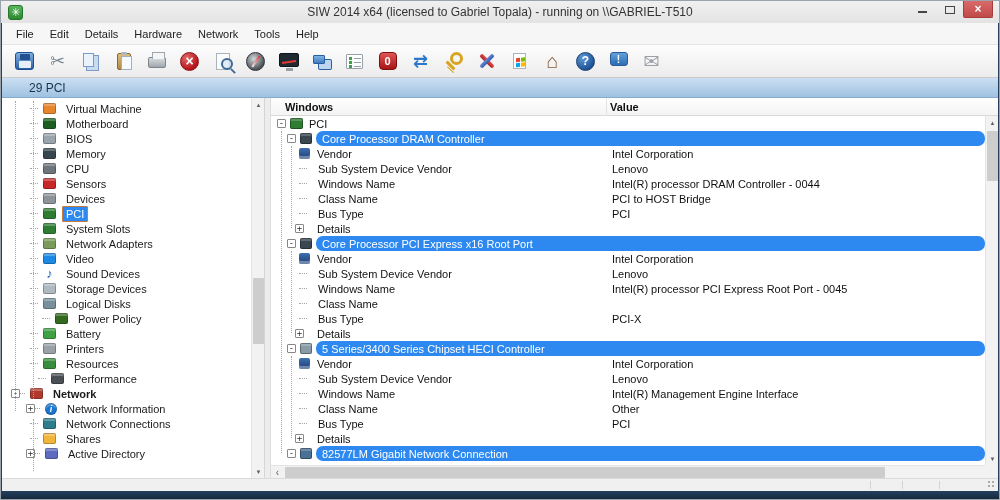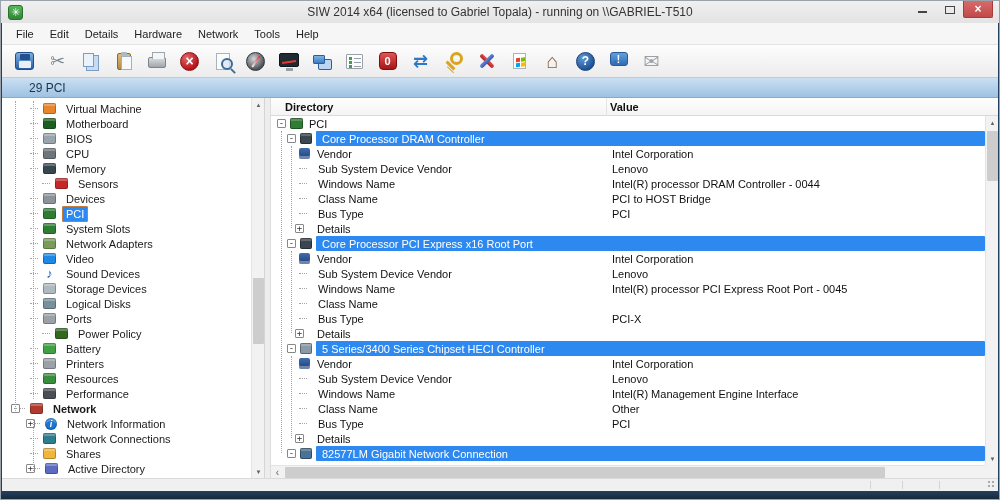--- a/index.html
+++ b/index.html
@@ -109,21 +109,21 @@
     border-bottom:1px solid #D9D9D9;font-size:11px;font-weight:bold;color:#111;display:flex;align-items:center}
   .col-prop{width:336px;padding-left:14px;border-right:1px solid #E4E4E4;height:18px;display:flex;align-items:center}
   .col-val{flex:1;padding-left:3px}
   .rows{position:absolute;top:18px;left:0;right:13px;bottom:13px;overflow:hidden}
   .crow{height:15px;display:flex;align-items:center;font-size:11px;color:#111;white-space:nowrap;position:relative}
   .crow .prop-cell{width:338px;flex:none;display:flex;align-items:center}
   .crow .val-cell{flex:1;padding-left:3px}
   .crow .dash{width:8px;border-top:1px dotted #A5A5A5}
   .cicon{width:12px;height:11px;border-radius:2px;flex:none;
     box-shadow:inset 0 0 0 1px rgba(0,0,0,.35), inset 0 3px 0 rgba(255,255,255,.2)}
-  .devbar{flex:1;height:15px;background:#2D89EF;color:#fff;display:flex;align-items:center;padding-left:6px;border-radius:1px}
+  .devbar{flex:1;height:15px;background:#2D89EF;color:#fff;display:flex;align-items:center;padding-left:6px;border-radius:7px}
   .vicon{width:11px;height:11px;border-radius:2px;background:linear-gradient(#3E6FAE,#1F3F77);
     box-shadow:inset 0 -3px 0 rgba(255,255,255,.35);flex:none}
   
   .statusbar{position:absolute;left:1px;right:1px;bottom:8px;height:13px;background:#F0F0F0;border-top:1px solid #DADADA}
   .statusbar .sep{position:absolute;top:2px;bottom:2px;width:1px;background:#D3D3D3}
   .grip{position:absolute;right:2px;bottom:2px;width:9px;height:9px;
     background:radial-gradient(circle at 2px 2px,#AAA 1px,transparent 1.2px);background-size:4px 4px}
   .frame-b{position:absolute;left:0;right:0;bottom:0;height:8px;background:linear-gradient(#24405E,#16293D)}
   .frame-l,.frame-r{position:absolute;top:22px;bottom:0;width:1px;background:#24405E}
   .frame-l{left:0}.frame-r{right:0}
@@ -256,30 +256,30 @@
             <span class="sicon" style="background: rgb(27, 94, 32);"></span>
             <span class="slabel">Motherboard</span>
           </div>
           <div class="srow" style="padding-left: 28px;">
             <span class="dash"></span>
             <span class="sicon" style="background: rgb(154, 164, 172);"></span>
             <span class="slabel">BIOS</span>
           </div>
           <div class="srow" style="padding-left: 28px;">
             <span class="dash"></span>
+            <span class="sicon" style="background: rgb(55, 71, 79);"></span>
+            <span class="slabel">Memory</span>
+          </div>
+          <div class="srow" style="padding-left: 28px;">
+            <span class="dash"></span>
             <span class="sicon" style="background: rgb(110, 117, 123);"></span>
             <span class="slabel">CPU</span>
           </div>
           <div class="srow" style="padding-left: 28px;">
             <span class="dash"></span>
-            <span class="sicon" style="background: rgb(55, 71, 79);"></span>
-            <span class="slabel">Memory</span>
-          </div>
-          <div class="srow" style="padding-left: 40px;">
-            <span class="dash"></span>
             <span class="sicon" style="background: rgb(198, 40, 40);"></span>
             <span class="slabel">Sensors</span>
           </div>
           <div class="srow" style="padding-left: 28px;">
             <span class="dash"></span>
             <span class="sicon" style="background: rgb(141, 148, 153);"></span>
             <span class="slabel">Devices</span>
           </div>
           <div class="srow" style="padding-left: 28px;">
             <span class="dash"></span>
@@ -309,46 +309,41 @@
           <div class="srow" style="padding-left: 28px;">
             <span class="dash"></span>
             <span class="sicon" style="background: rgb(174, 185, 192);"></span>
             <span class="slabel">Storage Devices</span>
           </div>
           <div class="srow" style="padding-left: 28px;">
             <span class="dash"></span>
             <span class="sicon" style="background: rgb(120, 144, 156);"></span>
             <span class="slabel">Logical Disks</span>
           </div>
-          <div class="srow" style="padding-left: 28px;">
-            <span class="dash"></span>
-            <span class="sicon" style="background: rgb(154, 161, 167);"></span>
-            <span class="slabel">Ports</span>
-          </div>
           <div class="srow" style="padding-left: 40px;">
             <span class="dash"></span>
             <span class="sicon" style="background: rgb(51, 105, 30);"></span>
             <span class="slabel">Power Policy</span>
           </div>
           <div class="srow" style="padding-left: 28px;">
             <span class="dash"></span>
             <span class="sicon" style="background: rgb(63, 160, 68);"></span>
             <span class="slabel">Battery</span>
           </div>
           <div class="srow" style="padding-left: 28px;">
             <span class="dash"></span>
             <span class="sicon" style="background: rgb(154, 161, 167);"></span>
             <span class="slabel">Printers</span>
           </div>
           <div class="srow" style="padding-left: 28px;">
             <span class="dash"></span>
             <span class="sicon" style="background: rgb(56, 142, 60);"></span>
             <span class="slabel">Resources</span>
           </div>
-          <div class="srow" style="padding-left: 28px;">
+          <div class="srow" style="padding-left: 14px; margin-left: 22px;">
             <span class="dash"></span>
             <span class="sicon" style="background: rgb(74, 79, 85);"></span>
             <span class="slabel">Performance</span>
           </div>
           <div class="srow bold" style="padding-left: 9px;">
             <span class="exp">-</span>
             <span class="dash" style="width: 5px;"></span>
             <span class="sicon" style="background: rgb(176, 58, 46);"></span>
             <span class="slabel">Network</span>
           </div>
@@ -380,21 +375,21 @@
         </div>
       <div class="vscroll">
         <span class="arr up">▲</span>
         <span class="thumb" style="top:180px;height:66px"></span>
         <span class="arr down">▼</span>
       </div>
     </div>
     <div class="splitter"></div>
     <div class="content">
       <div class="cols-header">
-        <span class="col-prop">Directory</span>
+        <span class="col-prop">Windows</span>
         <span class="col-val">Value</span>
       </div>
       <div class="rows" id="rows">
           <div class="crow" style="padding-left: 6px;">
             <span class="exp">-</span>
             <span class="cicon" style="background: rgb(47, 125, 50); margin: 0px 6px 0px 4px; width: 13px;"></span>
             <span>PCI</span>
           </div>
           <div class="crow" style="padding-left: 16px;">
             <span class="exp">-</span>

